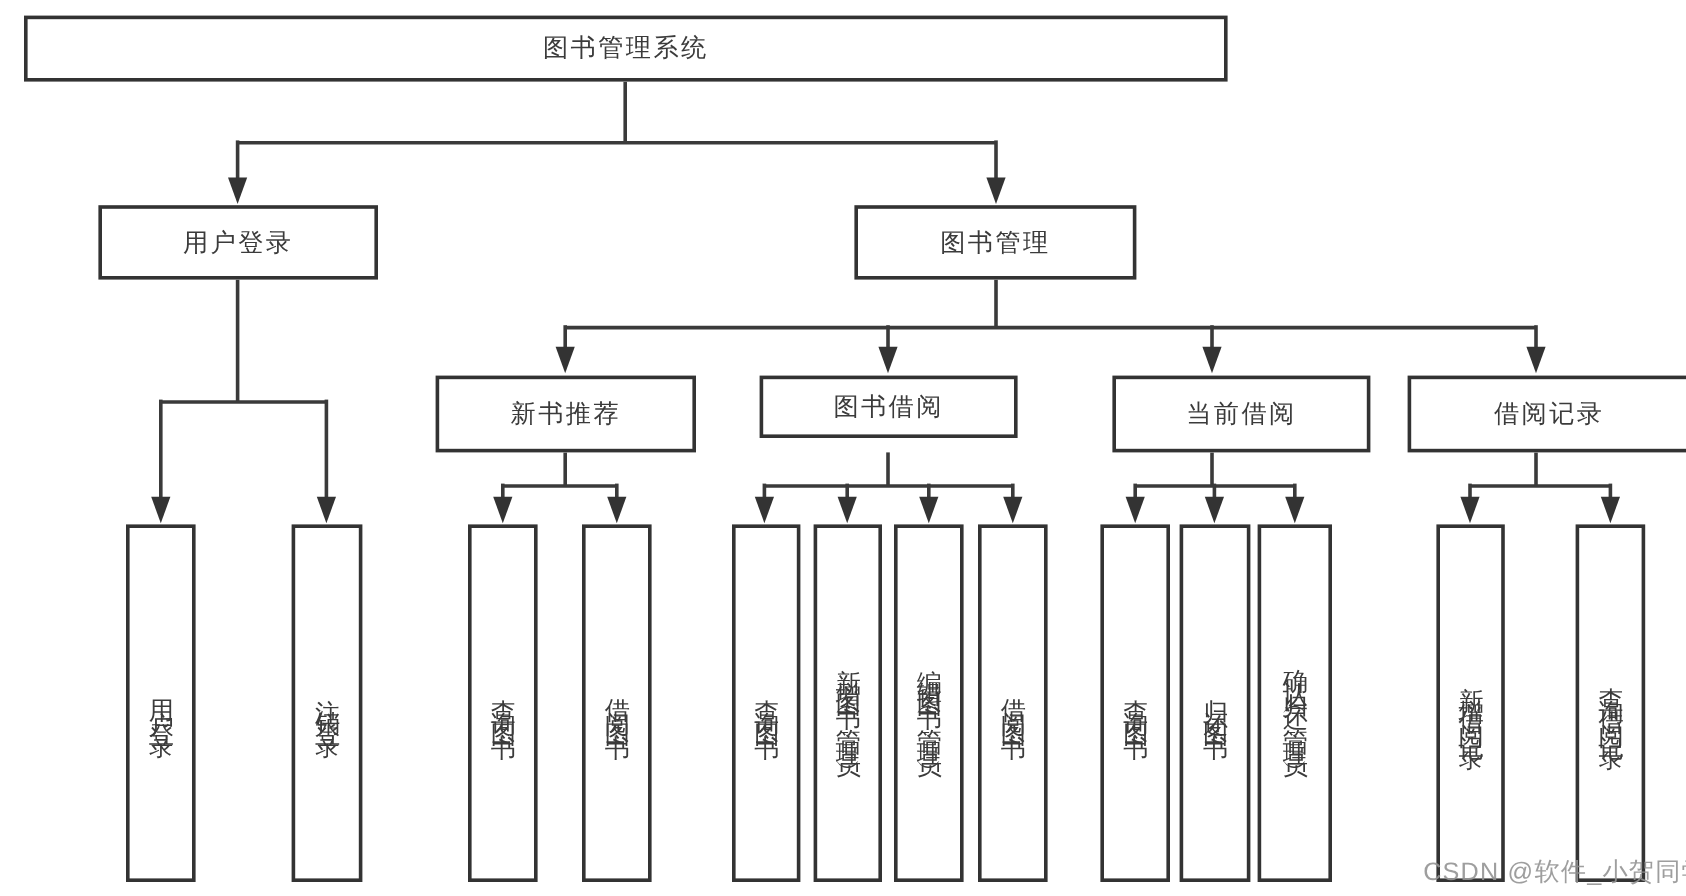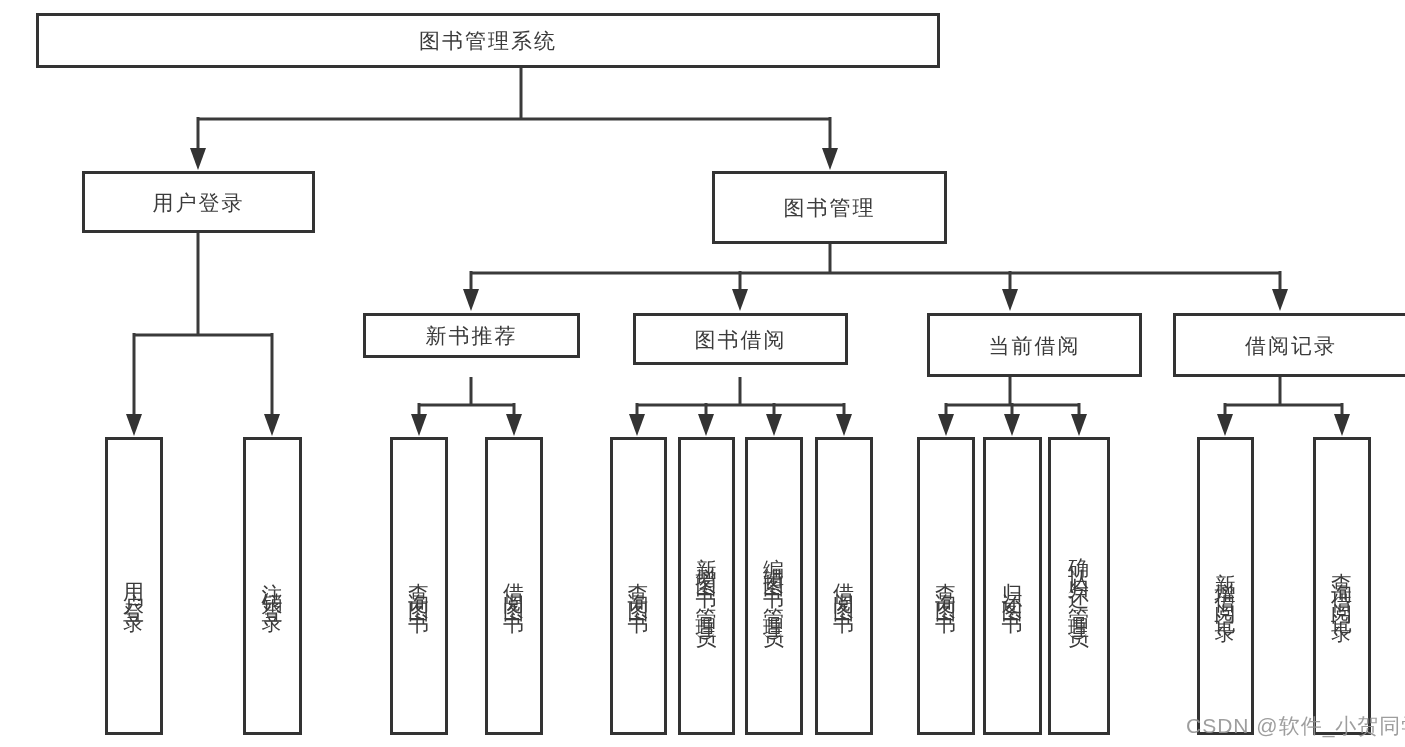--- a/index.html
+++ b/index.html
@@ -114,32 +114,32 @@
 
       <polygon points="938,414 954,414 946,436"></polygon>
       <polygon points="1004,414 1020,414 1012,436"></polygon>
       <polygon points="1071,414 1087,414 1079,436"></polygon>
 
       <polygon points="1217,414 1233,414 1225,436"></polygon>
       <polygon points="1334,414 1350,414 1342,436"></polygon>
     </g>
   </svg>
 
-  <div class="node hnode" style="left:36px;top:13px;width:904px;height:55px;">
+  <div class="node hnode" style="left:20px;top:13px;width:1003px;height:55px;">
     <span>图书管理系统</span>
   </div>
 
   <div class="node hnode" style="left:82px;top:171px;width:233px;height:62px;">
     <span>用户登录</span>
   </div>
-  <div class="node hnode" style="left:712px;top:171px;width:235px;height:73px;">
+  <div class="node hnode" style="left:712px;top:171px;width:235px;height:62px;">
     <span>图书管理</span>
   </div>
 
-  <div class="node hnode" style="left:363px;top:313px;width:217px;height:45px;">
+  <div class="node hnode" style="left:363px;top:313px;width:217px;height:64px;">
     <span>新书推荐</span>
   </div>
   <div class="node hnode" style="left:633px;top:313px;width:215px;height:52px;">
     <span>图书借阅</span>
   </div>
   <div class="node hnode" style="left:902px;top:313px;width:215px;height:64px;margin-left:25px;">
     <span>当前借阅</span>
   </div>
   <div class="node hnode" style="left:1173px;top:313px;width:236px;height:64px;">
     <span>借阅记录</span>

